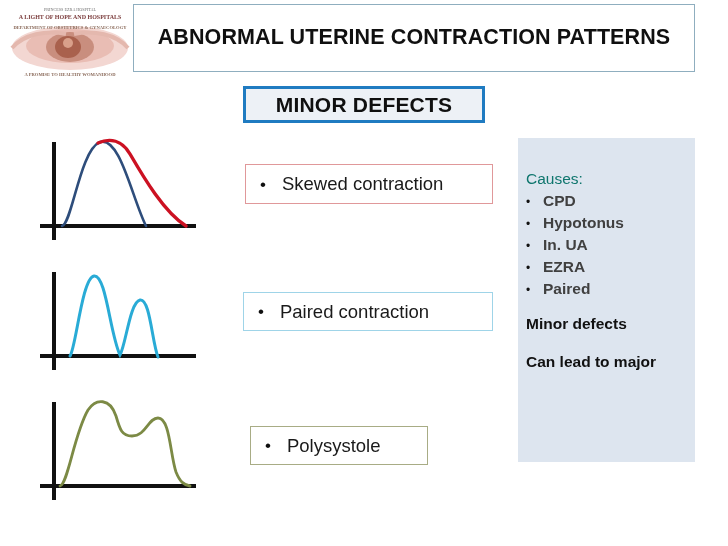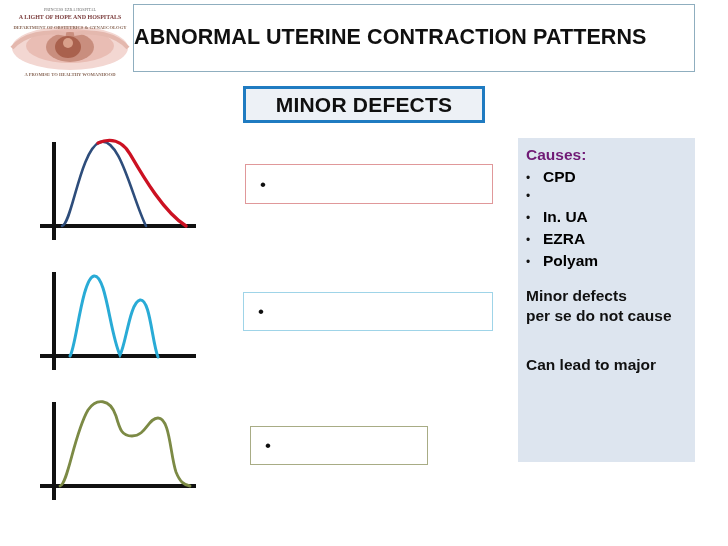--- a/index.html
+++ b/index.html
@@ -17,21 +17,21 @@
     position:absolute;left:6px;top:2px;width:128px;height:84px;
   }
   .logo svg{display:block;}
 
   
   .title-box{
     position:absolute;left:133px;top:4px;width:562px;height:68px;
     border:1.5px solid #8FAEBF;
     background:#ffffff;
     box-sizing:border-box;
-    display:flex;align-items:center;justify-content:flex-start;
+    display:flex;align-items:center;justify-content:center;
   }
   .title-text{
     font-size:21.5px;font-weight:bold;color:#101010;
     text-align:center;line-height:1.28;letter-spacing:.1px;
   }
 
   
   .subtitle-box{
     position:absolute;left:243px;top:86px;width:242px;height:37px;
     border:3px solid #1F7BC1;
@@ -66,36 +66,36 @@
   #label-paired{left:243px;top:292px;width:250px;height:39px;border:1.4px solid #9FD4E8;}
   #label-poly{left:250px;top:426px;width:178px;height:39px;border:1.4px solid #A8AC85;}
 
   
   .side-panel{
     position:absolute;left:518px;top:138px;width:177px;height:324px;
     background:#DDE5EF;
   }
   .panel-inner{padding:6px 0 0 8px;}
   .panel-heading{
-    font-size:15.5px;font-weight:bold;color:#701a75;line-height:1.45;
+    font-size:15.5px;font-weight:normal;color:#0f766e;line-height:1.45;margin-top:24px;
   }
   .cause-row{
     display:flex;align-items:baseline;line-height:1.42;
   }
   .cause-row .bullet{
     font-size:12px;color:#111;width:17px;flex:0 0 17px;
   }
   .cause-row .cause-text{
-    font-size:15.5px;font-weight:bold;color:#000000;text-align:center;
+    font-size:15.5px;font-weight:bold;color:#404040;text-align:center;
   }
   .panel-para{
     font-size:15.5px;font-weight:bold;color:#111111;
     line-height:1.32;margin-top:14px;
   }
-  .panel-para.second{margin-top:29px;}
+  .panel-para.second{margin-top:17px;}
   .panel-para div{white-space:nowrap;}
 </style>
 </head>
 <body>
 
 <div class="slide">
 
   <div class="logo">
     <svg width="128" height="84" viewBox="0 0 128 84" xmlns="http://www.w3.org/2000/svg">
       <ellipse cx="64" cy="46" rx="58" ry="22" fill="#F3D7D2"></ellipse>
@@ -143,57 +143,60 @@
       <line x1="18" y1="14" x2="18" y2="112" stroke="#111111" stroke-width="4"></line>
       <line x1="4" y1="98" x2="160" y2="98" stroke="#111111" stroke-width="4"></line>
       <path d="M24 98 C 32 96, 38 46, 52 22 C 60 10, 74 10, 80 28
                C 84 42, 86 48, 96 48 C 110 48, 112 30, 122 30
                C 134 30, 134 66, 140 84 C 144 94, 148 97, 154 98" fill="none" stroke="#7C8A45" stroke-width="2.8" stroke-linecap="round"></path>
     </svg>
   </div>
 
   <div class="label-box" id="label-skewed">
     <span class="bullet">•</span>
+    <span class="label-text">Skewed contraction</span>
   </div>
 
   <div class="label-box" id="label-paired">
     <span class="bullet">•</span>
+    <span class="label-text">Paired contraction</span>
   </div>
 
   <div class="label-box" id="label-poly">
     <span class="bullet">•</span>
+    <span class="label-text">Polysystole</span>
   </div>
 
   <div class="side-panel">
     <div class="panel-inner">
       <div class="panel-heading">Causes:</div>
 
       <div class="cause-row">
         <span class="bullet">•</span>
         <span class="cause-text">CPD</span>
       </div>
       <div class="cause-row">
         <span class="bullet">•</span>
+        <span class="cause-text">Hypotonus</span>
       </div>
       <div class="cause-row">
         <span class="bullet">•</span>
         <span class="cause-text">In. UA</span>
       </div>
       <div class="cause-row">
         <span class="bullet">•</span>
         <span class="cause-text">EZRA</span>
       </div>
       <div class="cause-row">
         <span class="bullet">•</span>
-        <span class="cause-text">Polyam</span>
+        <span class="cause-text">Paired</span>
       </div>
 
       <div class="panel-para">
         <div>Minor defects</div>
-        <div>per se do not cause</div>
       </div>
 
       <div class="panel-para second">
         <div>Can lead to major</div>
       </div>
     </div>
   </div>
 
 </div>
 

